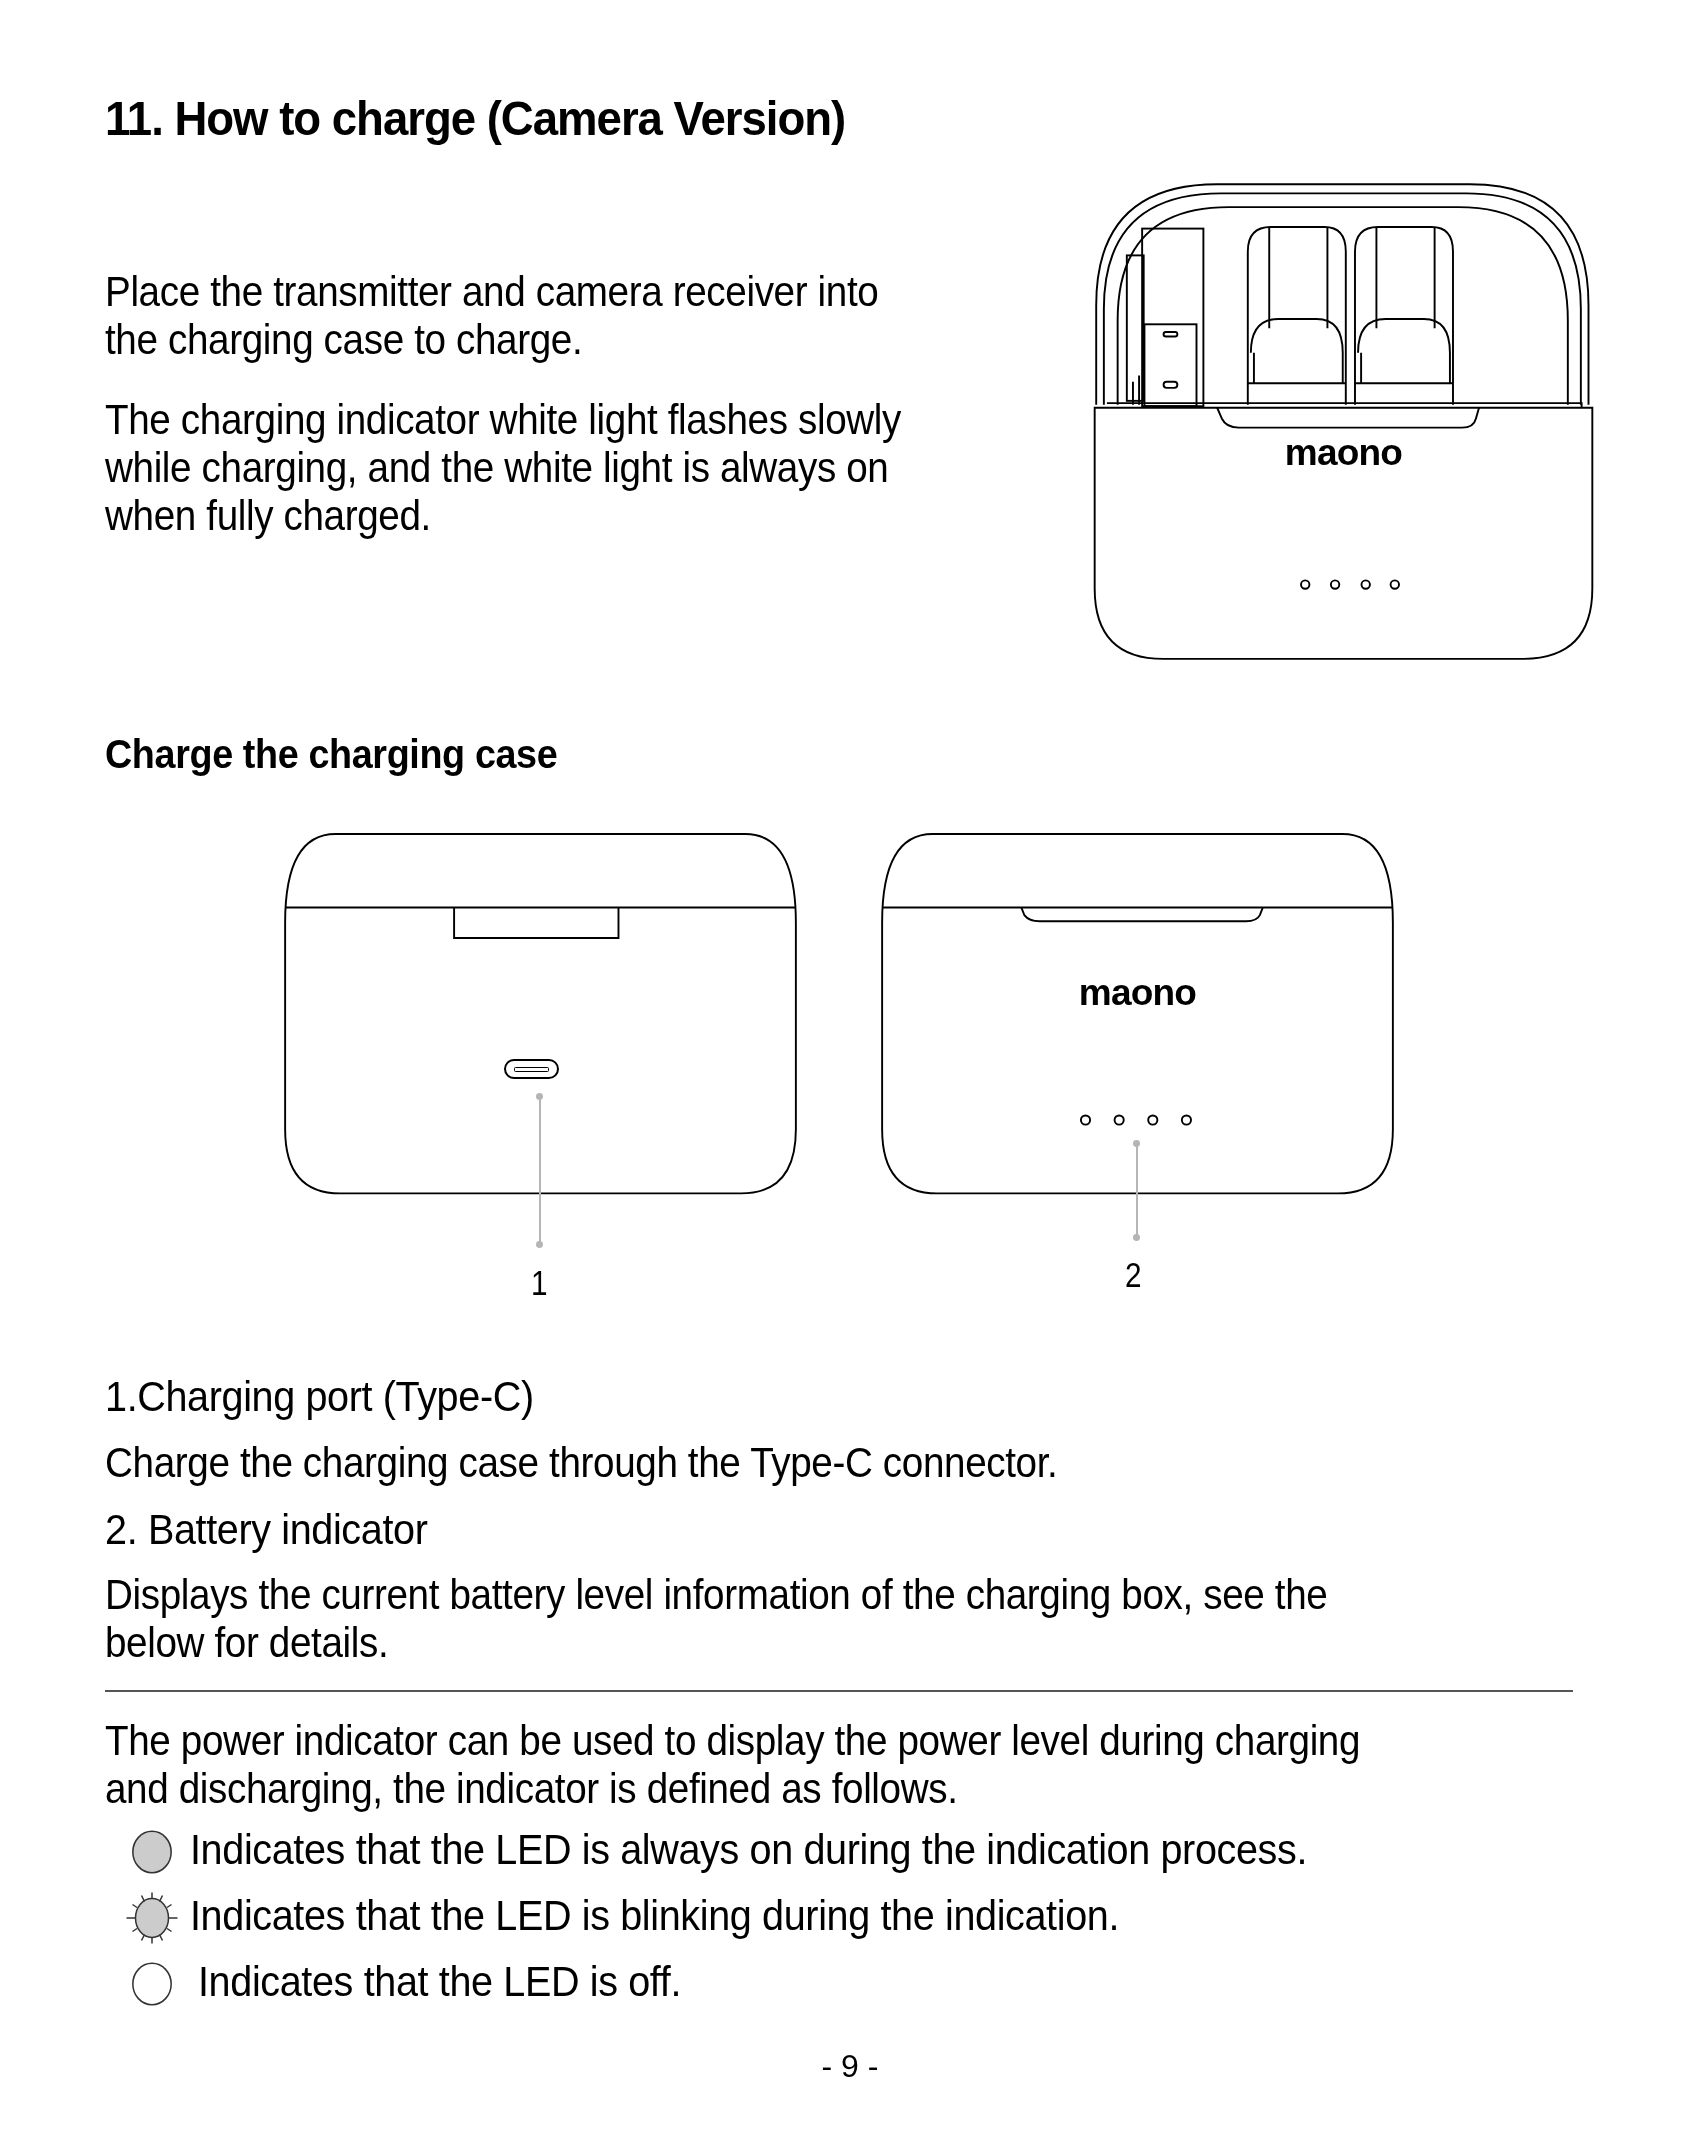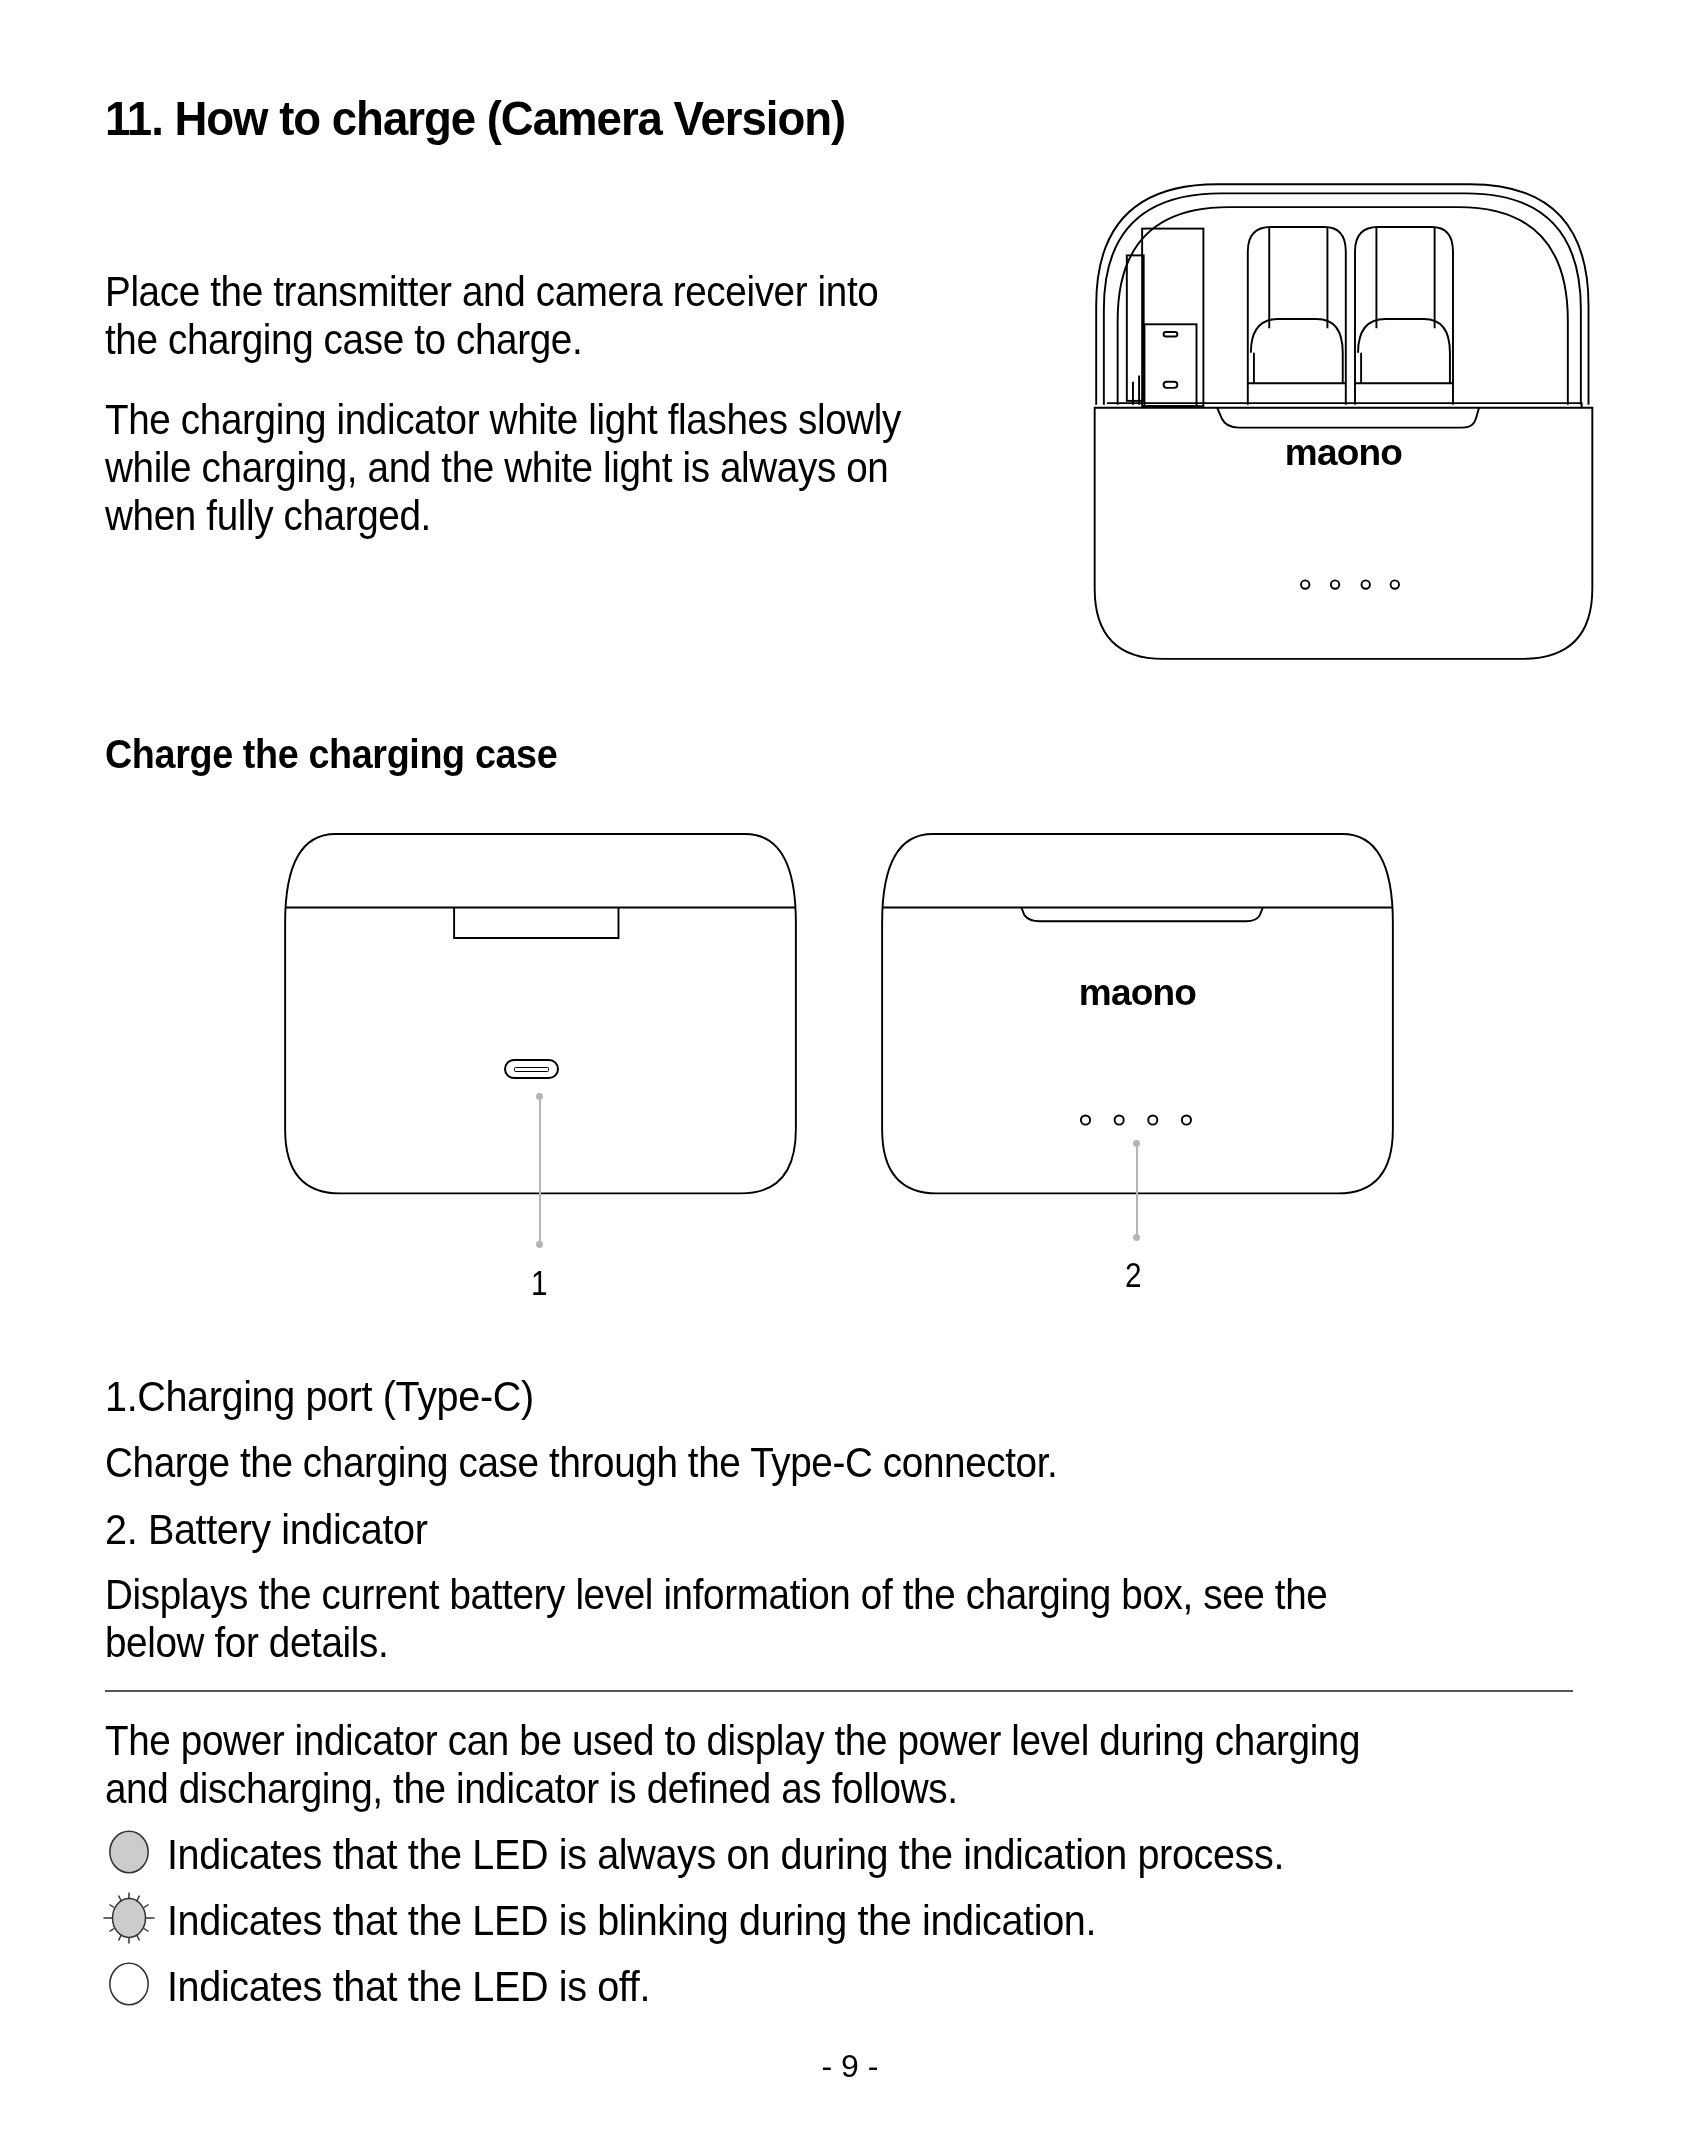--- a/index.html
+++ b/index.html
@@ -5,21 +5,21 @@
   html, body { margin:0; padding:0; background:#ffffff; }
   body { width:1700px; height:2151px; position:relative; overflow:hidden;
          font-family:"Liberation Sans", "DejaVu Sans", sans-serif; color:#000; }
   .abs { position:absolute; }
   .title { left:105px; top:90px; font-size:49px; font-weight:bold; letter-spacing:-1.1px; transform:scaleX(0.93); transform-origin:left top; white-space:nowrap; }
   .body-text { font-size:42px; line-height:48px; letter-spacing:-0.4px; white-space:nowrap; transform:scaleX(0.92); transform-origin:left top; }
   .subhead { font-size:41px; font-weight:bold; letter-spacing:-0.4px; white-space:nowrap; transform:scaleX(0.92); transform-origin:left top; }
   .item-head { font-size:43px; letter-spacing:-0.4px; white-space:nowrap; transform:scaleX(0.92); transform-origin:left top; }
   .callout-num { font-size:35px; transform:scaleX(0.85); transform-origin:left top; }
   .hr { left:105px; top:1690px; width:1468px; height:2.3px; background:#555; }
-  .legend-row { left:102px; height:54px; display:flex; align-items:flex-end; }
+  .legend-row { left:125px; height:54px; display:flex; align-items:flex-start; }
   .legend-row .icon { width:54px; height:54px; display:flex; align-items:center; justify-content:center; margin-right:10.7px; }
   .legend-row .label { font-size:43px; letter-spacing:-0.4px; white-space:nowrap; transform:scaleX(0.92); transform-origin:left center; }
   .page-num { left:0; width:1700px; top:2048px; text-align:center; font-size:32px; }
   svg { display:block; }
 </style>
 </head>
 <body>
 
 <div class="abs title">11. How to charge (Camera Version)</div>
 
@@ -129,21 +129,21 @@
 </div>
 <div class="abs legend-row" style="top:1891px;">
   <span class="icon">
     <svg width="55" height="58" viewBox="0 0 72 76" stroke="#333" stroke-width="2">
       <ellipse cx="36" cy="38" rx="22" ry="26" fill="#cccccc"></ellipse>
       <path d="M36 4 L36 12 M36 64 L36 72 M2 38 L14 38 M58 38 L70 38 M22 8 L26 16 M50 8 L46 16 M22 68 L26 60 M50 68 L46 60 M10 20 L16 24 M62 20 L56 24 M10 56 L16 52 M62 56 L56 52" fill="none"></path>
     </svg>
   </span>
   <span class="label">Indicates that the LED is blinking during the indication.</span>
 </div>
-<div class="abs legend-row" style="top:1957px;">
+<div class="abs legend-row" style="top:1957px;gap:8px;">
   <span class="icon">
     <svg width="46" height="46" viewBox="0 0 60 60">
         <ellipse cx="30" cy="30" rx="25" ry="27" fill="#ffffff" stroke="#333" stroke-width="2"></ellipse>
       </svg>
   </span>
   <span class="label">Indicates that the LED is off.</span>
 </div>
 
 <div class="abs page-num">- 9 -</div>
 

